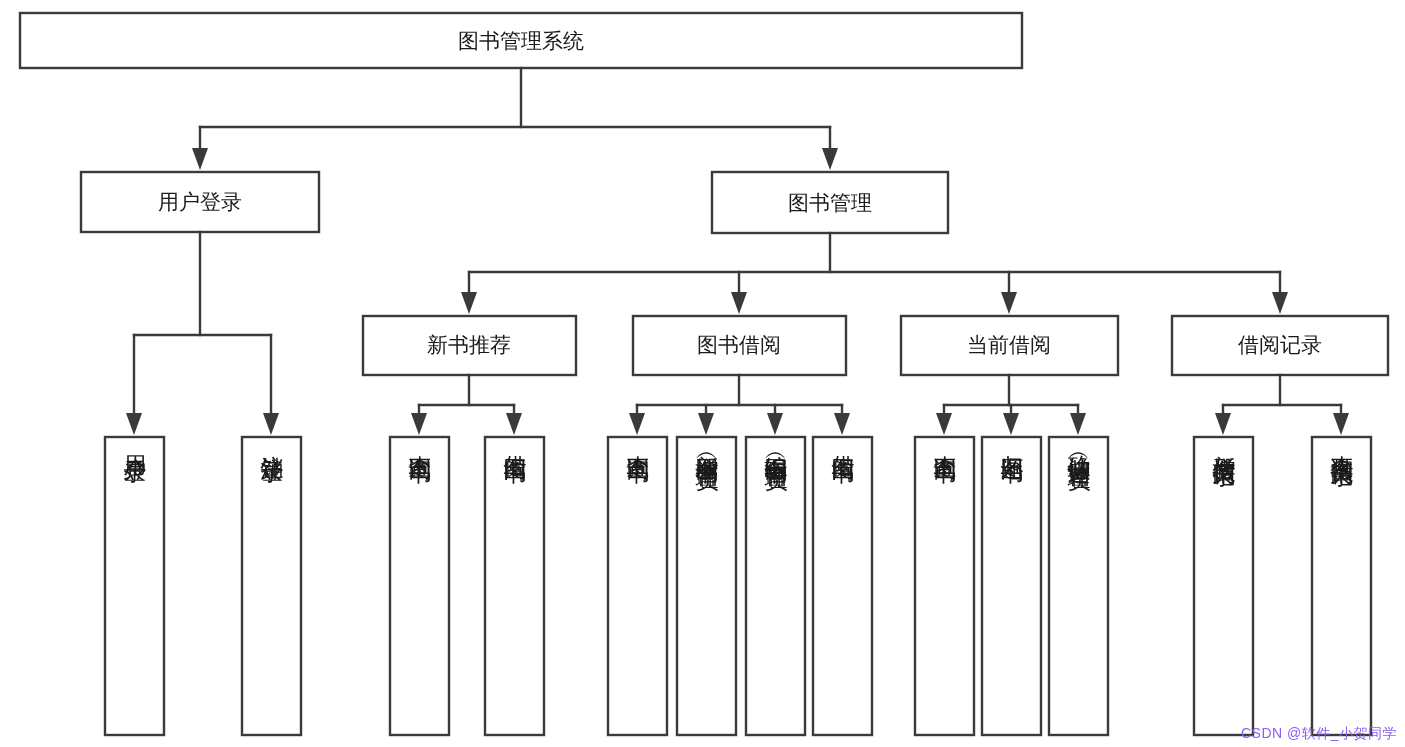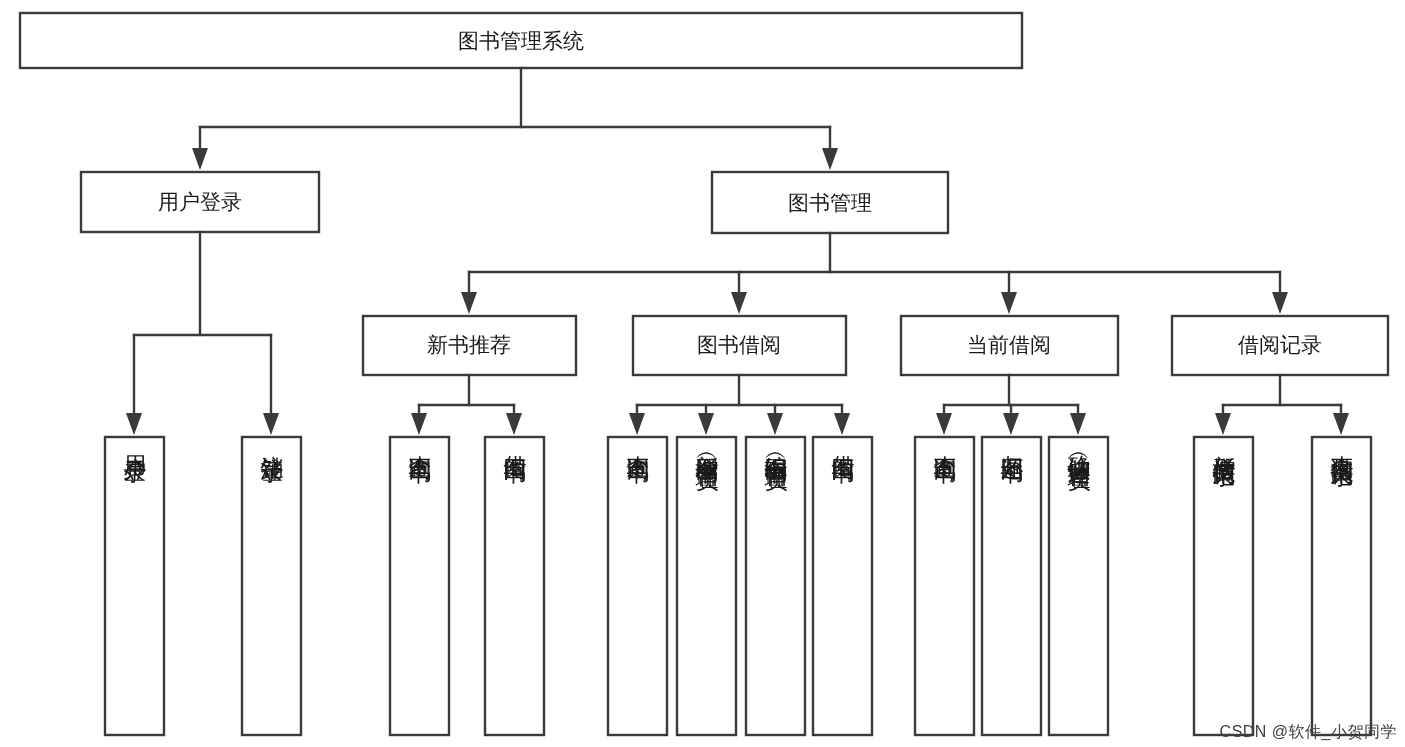--- a/index.html
+++ b/index.html
@@ -66,22 +66,22 @@
     line-height: 1.12;
     color: #1a1a1a;
     letter-spacing: 2px;
     white-space: nowrap;
   }
   .watermark {
     position: absolute;
     right: 8px;
     bottom: 4px;
     font-family: "Liberation Sans", sans-serif;
-    font-size: 16px;
-    color: #404040;
+    font-size: 14px;
+    color: #8b5cf6;
     letter-spacing: 0.5px;
     white-space: nowrap;
   }
 </style>
 </head>
 <body>
 
 <div id="diagram-root">
 
   <svg class="diagram" viewBox="0 0 1405 747" xmlns="http://www.w3.org/2000/svg">

